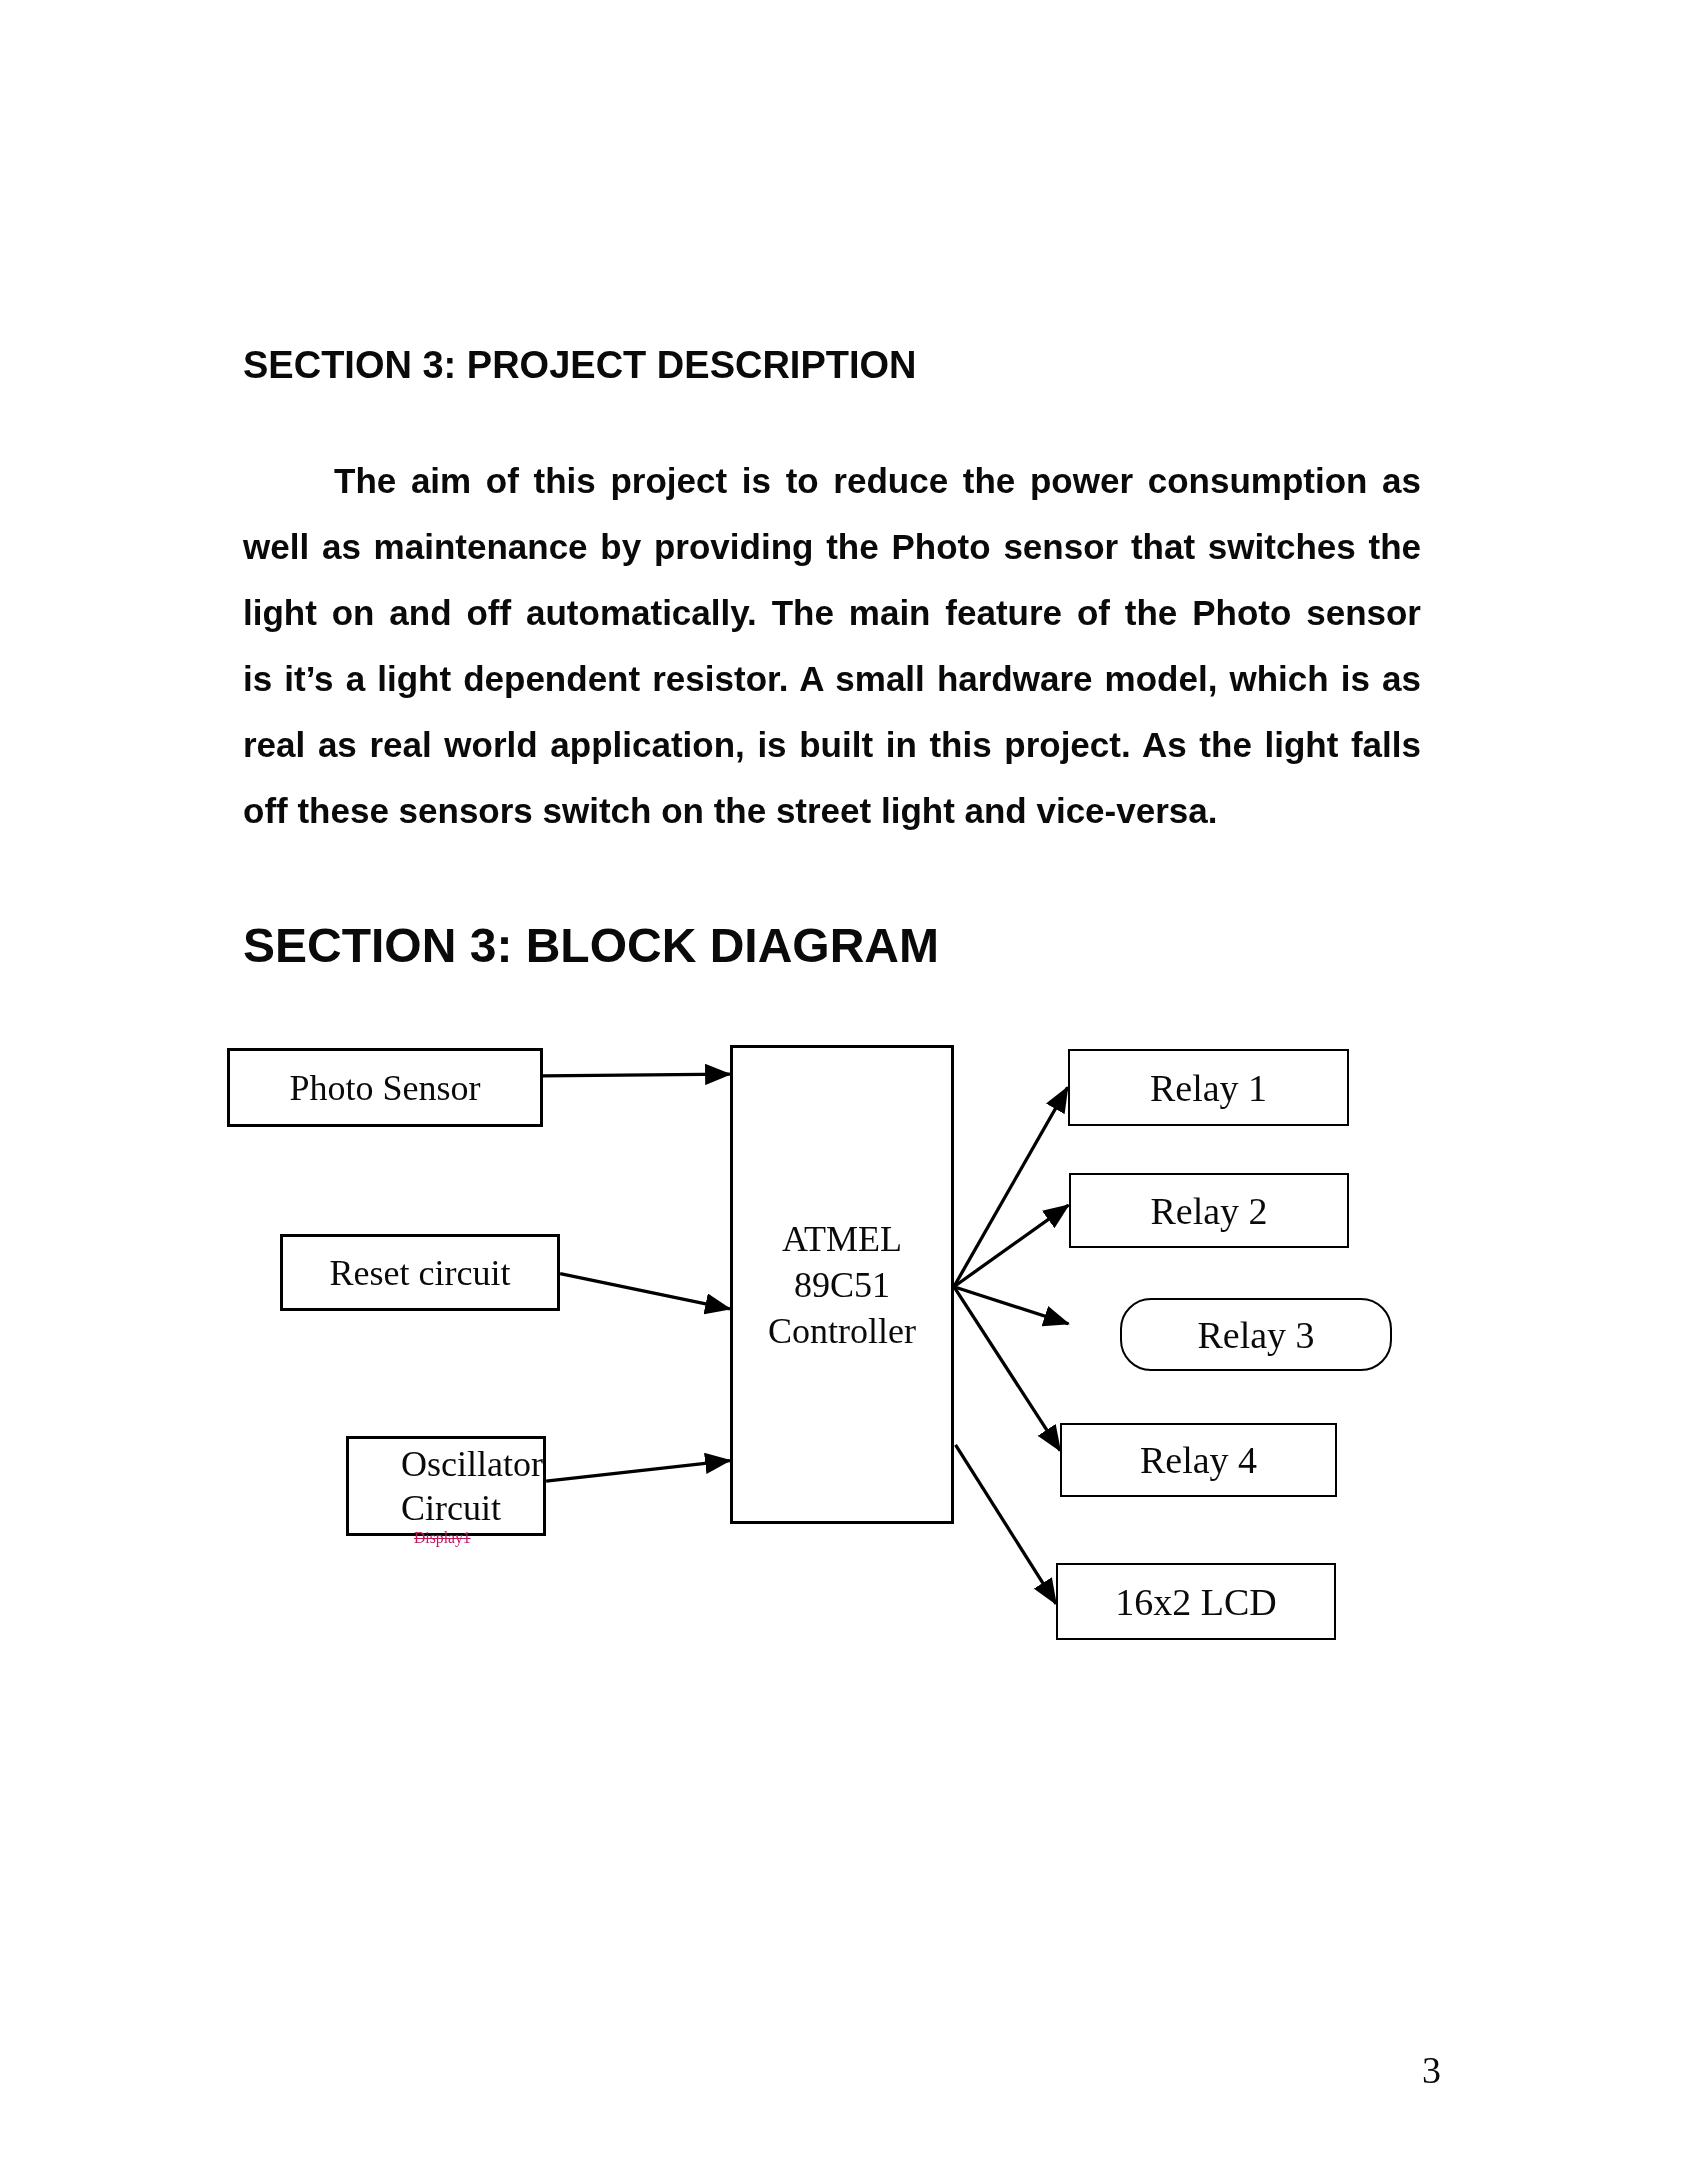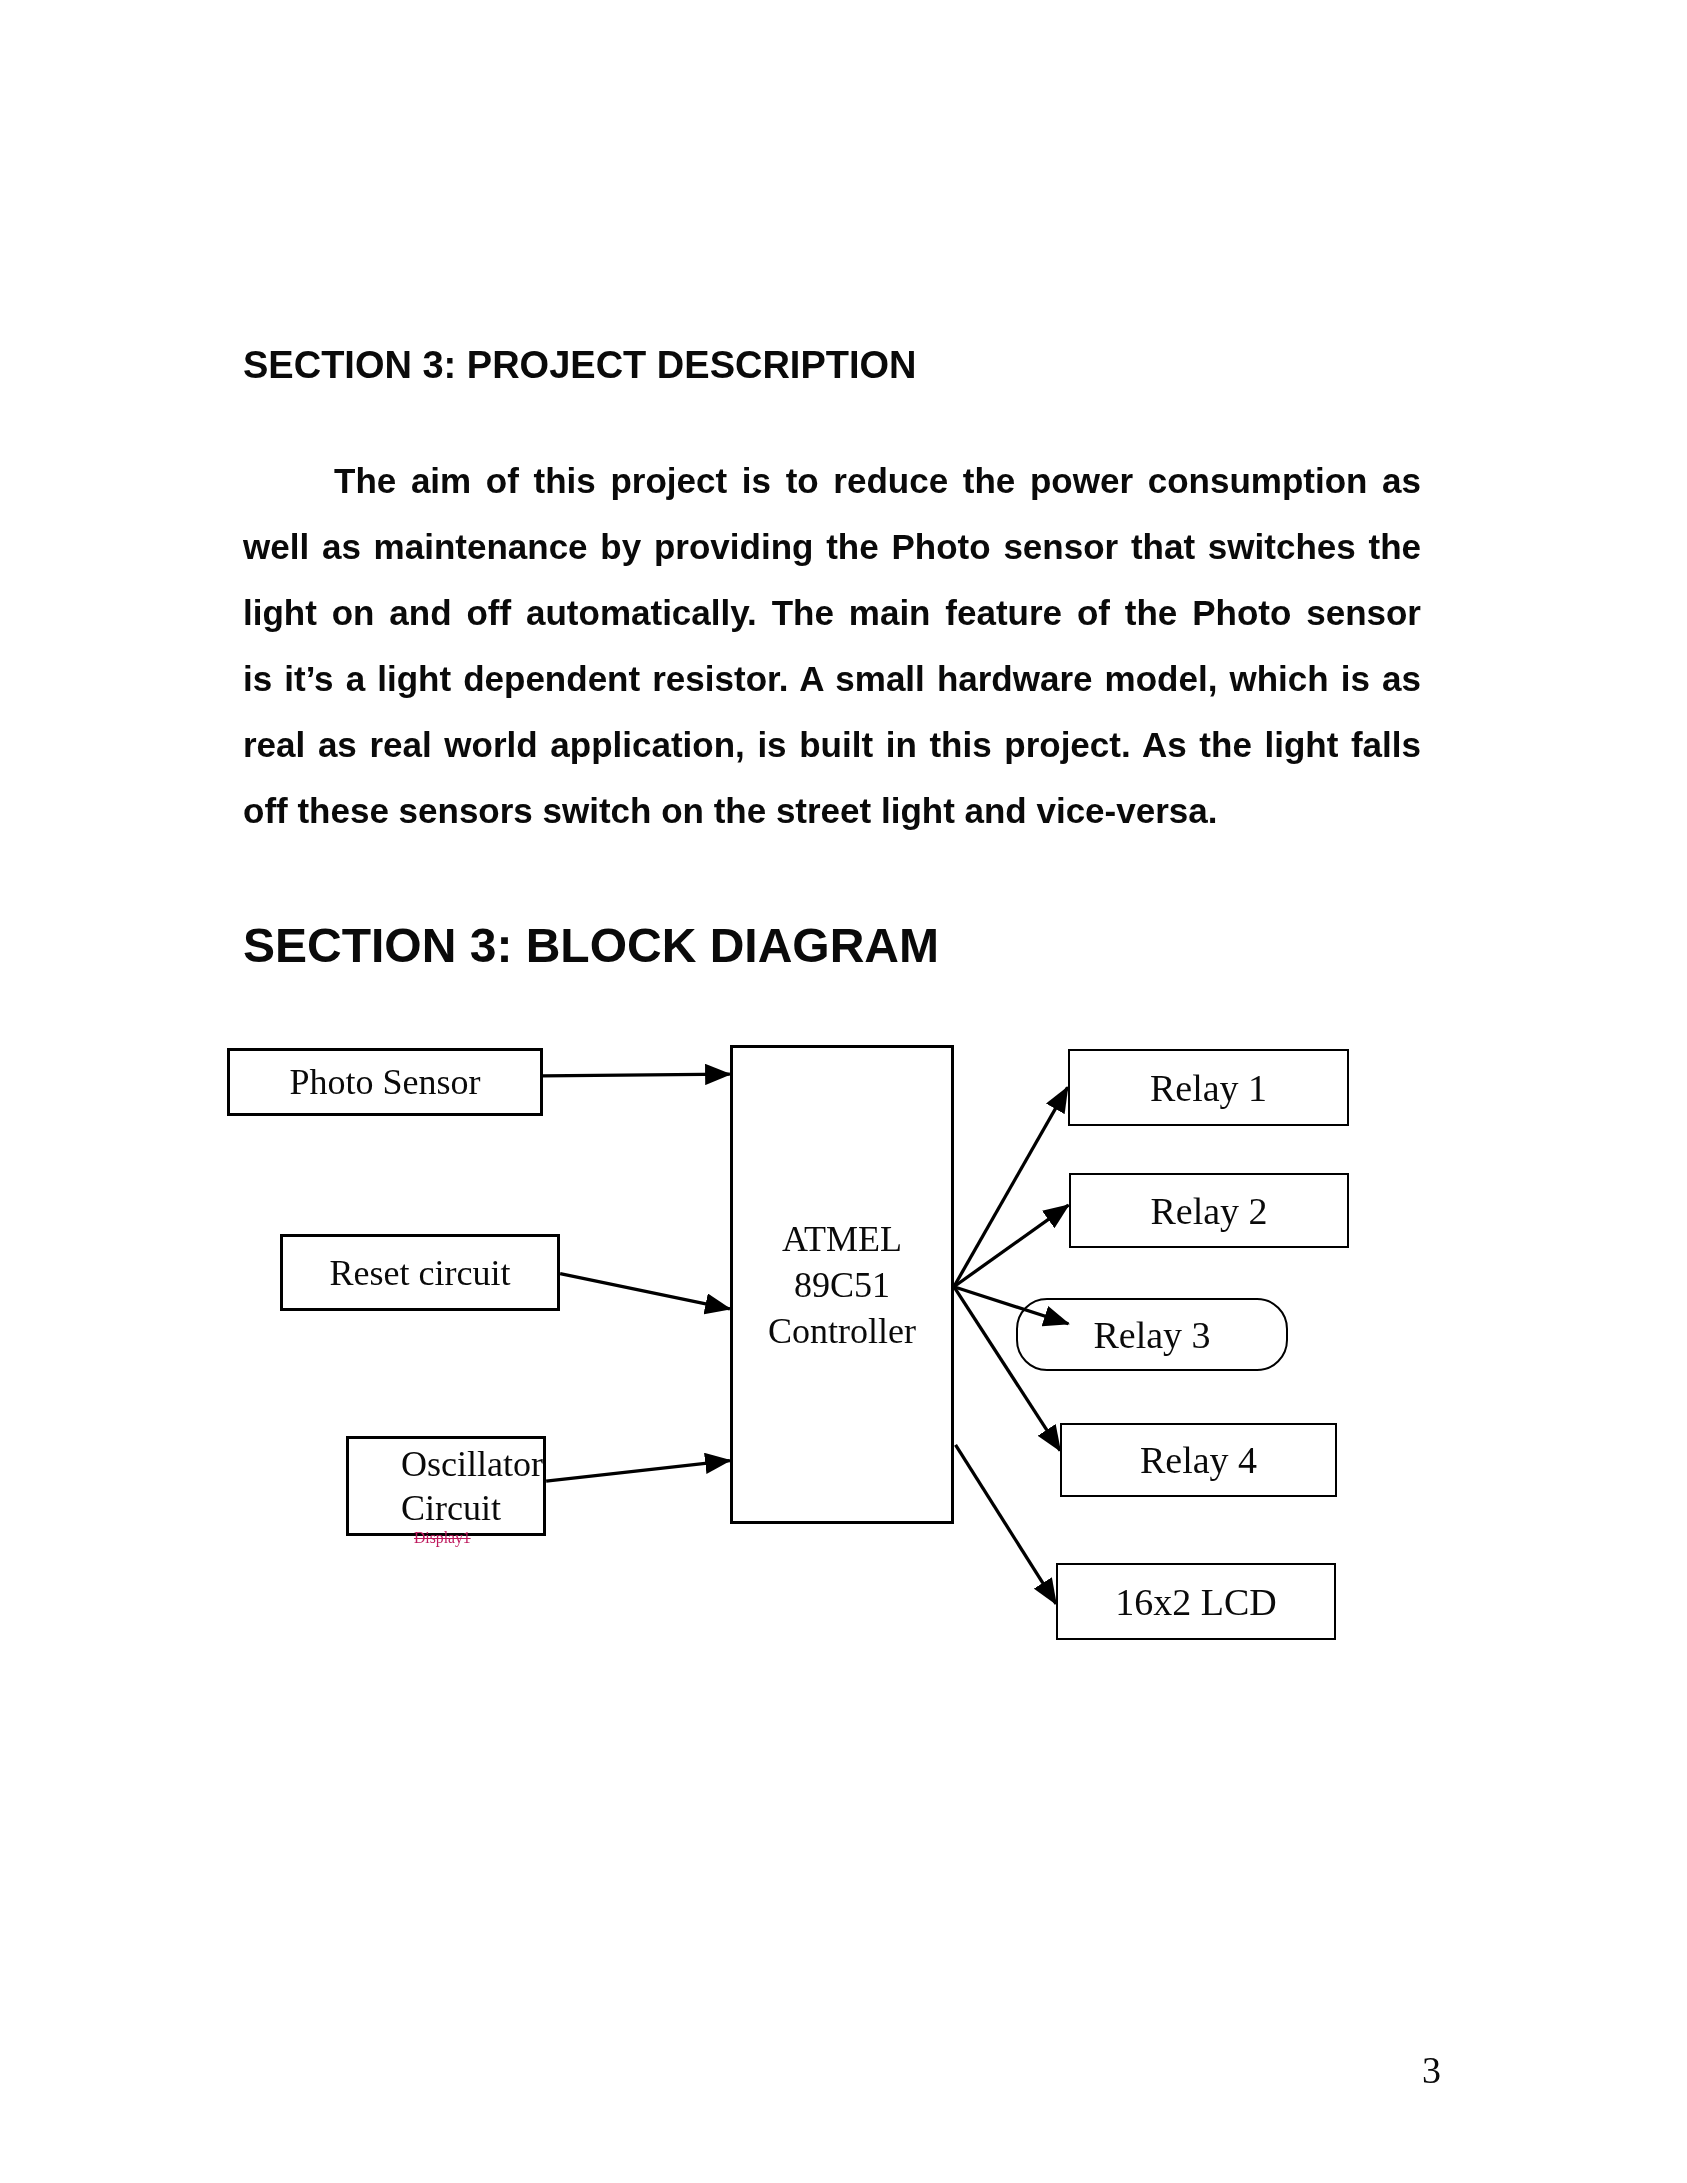--- a/index.html
+++ b/index.html
@@ -73,21 +73,21 @@
     <div class="pline first">The aim of this project is to reduce the power consumption as</div>
     <div class="pline">well as maintenance by providing the Photo sensor that switches the</div>
     <div class="pline">light on and off automatically. The main feature of the Photo sensor</div>
     <div class="pline">is it’s a light dependent resistor. A small hardware model, which is as</div>
     <div class="pline">real as real world application, is built in this project. As the light falls</div>
     <div class="pline last">off these sensors switch on the street light and vice-versa.</div>
   </div>
 
   <div class="h2">SECTION 3: BLOCK DIAGRAM</div>
 
-  <div class="dbox" id="box-photo-sensor" style="left:227px;top:1048px;width:316px;height:68px;">
+  <div class="dbox" id="box-photo-sensor" style="left:227px;top:1048px;width:316px;height:79px;">
     <span>Photo Sensor</span>
   </div>
 
   <div class="dbox" id="box-reset-circuit" style="left:280px;top:1234px;width:280px;height:77px;">
     <span>Reset circuit</span>
   </div>
 
   <div class="dbox" id="box-oscillator" style="left:346px;top:1436px;width:200px;height:100px;">
     <span>
       <span style="display:block">Oscillator</span>
@@ -104,21 +104,21 @@
   </div>
 
   <div class="dbox thin" id="box-relay1" style="left:1068px;top:1049px;width:281px;height:77px;">
     <span>Relay 1</span>
   </div>
 
   <div class="dbox thin" id="box-relay2" style="left:1069px;top:1173px;width:280px;height:75px;">
     <span>Relay 2</span>
   </div>
 
-  <div class="dbox thin" id="box-relay3" style="left:1016px;top:1298px;width:272px;height:73px;border-radius:31px;">
+  <div class="dbox thin" id="box-relay3" style="left:1120px;top:1298px;width:272px;height:73px;border-radius:31px;">
     <span>Relay 3</span>
   </div>
 
   <div class="dbox thin" id="box-relay4" style="left:1060px;top:1423px;width:277px;height:74px;">
     <span>Relay 4</span>
   </div>
 
   <div class="dbox thin" id="box-lcd" style="left:1056px;top:1563px;width:280px;height:77px;">
     <span>16x2 LCD</span>
   </div>

